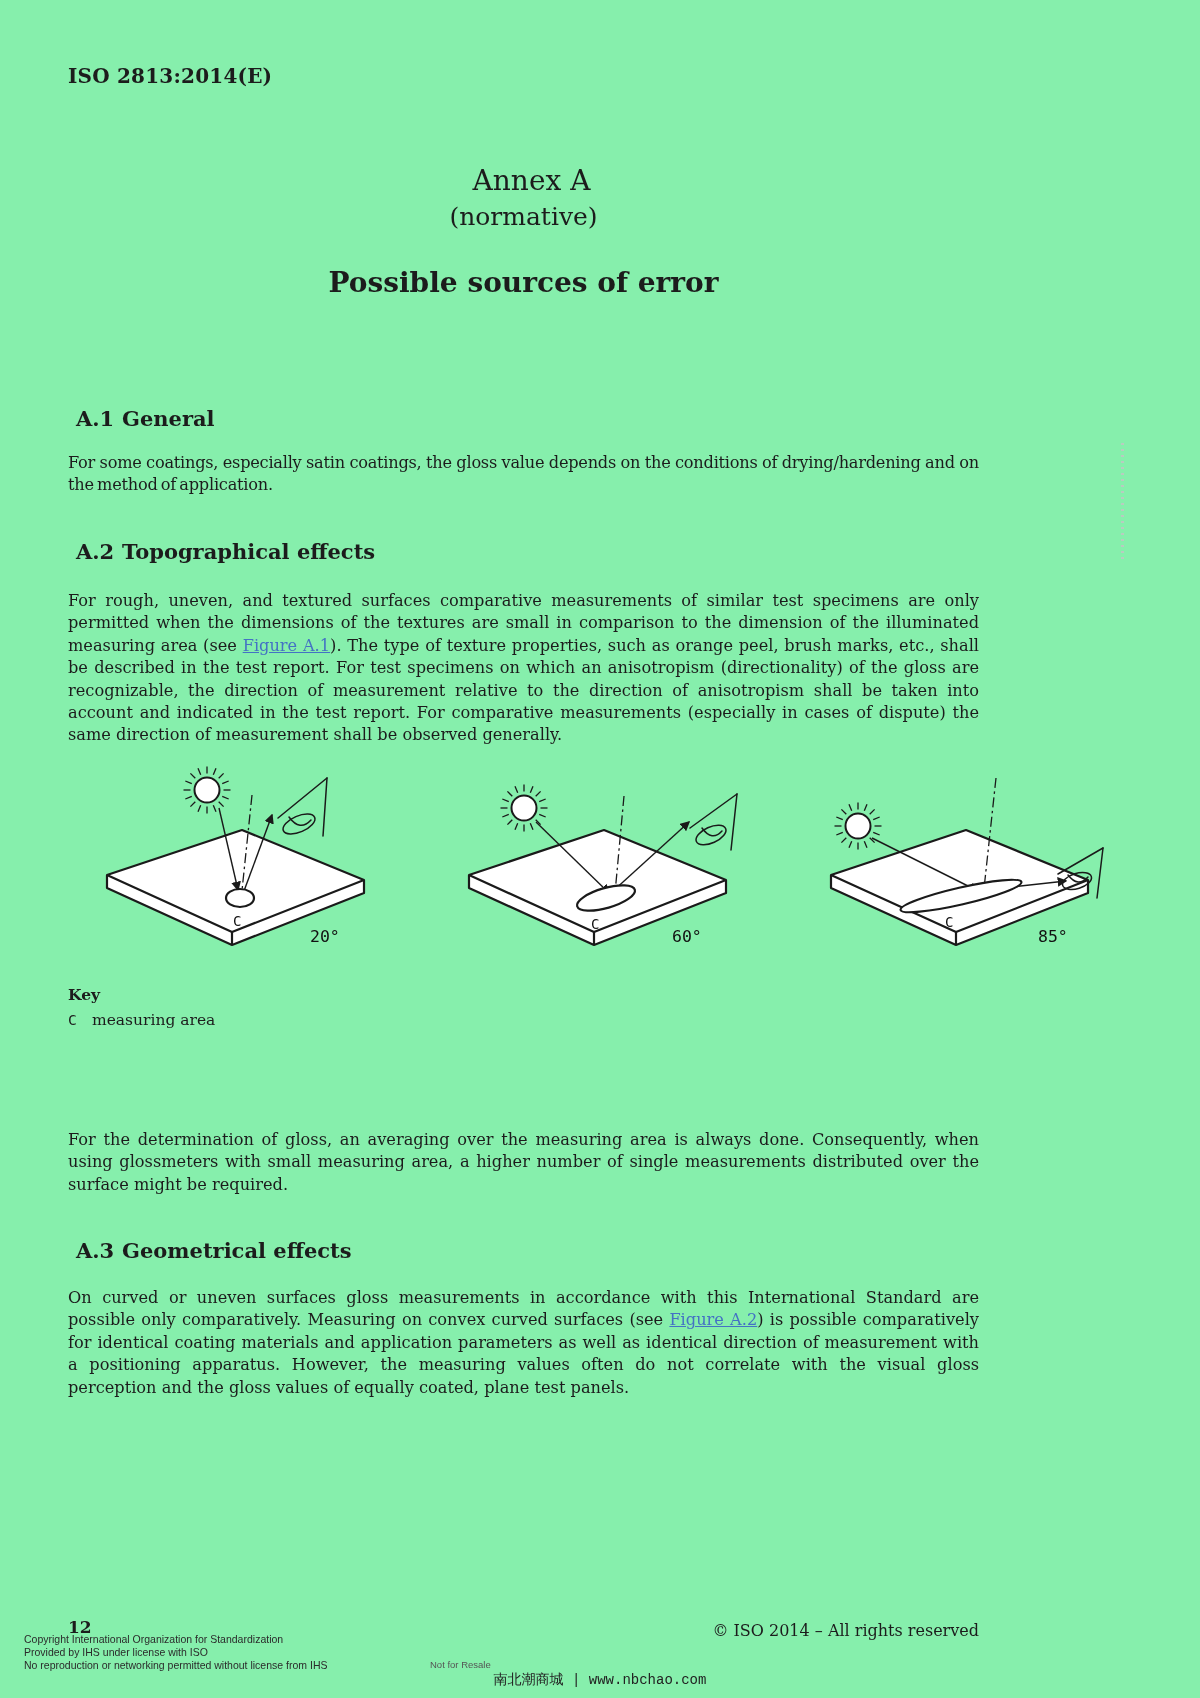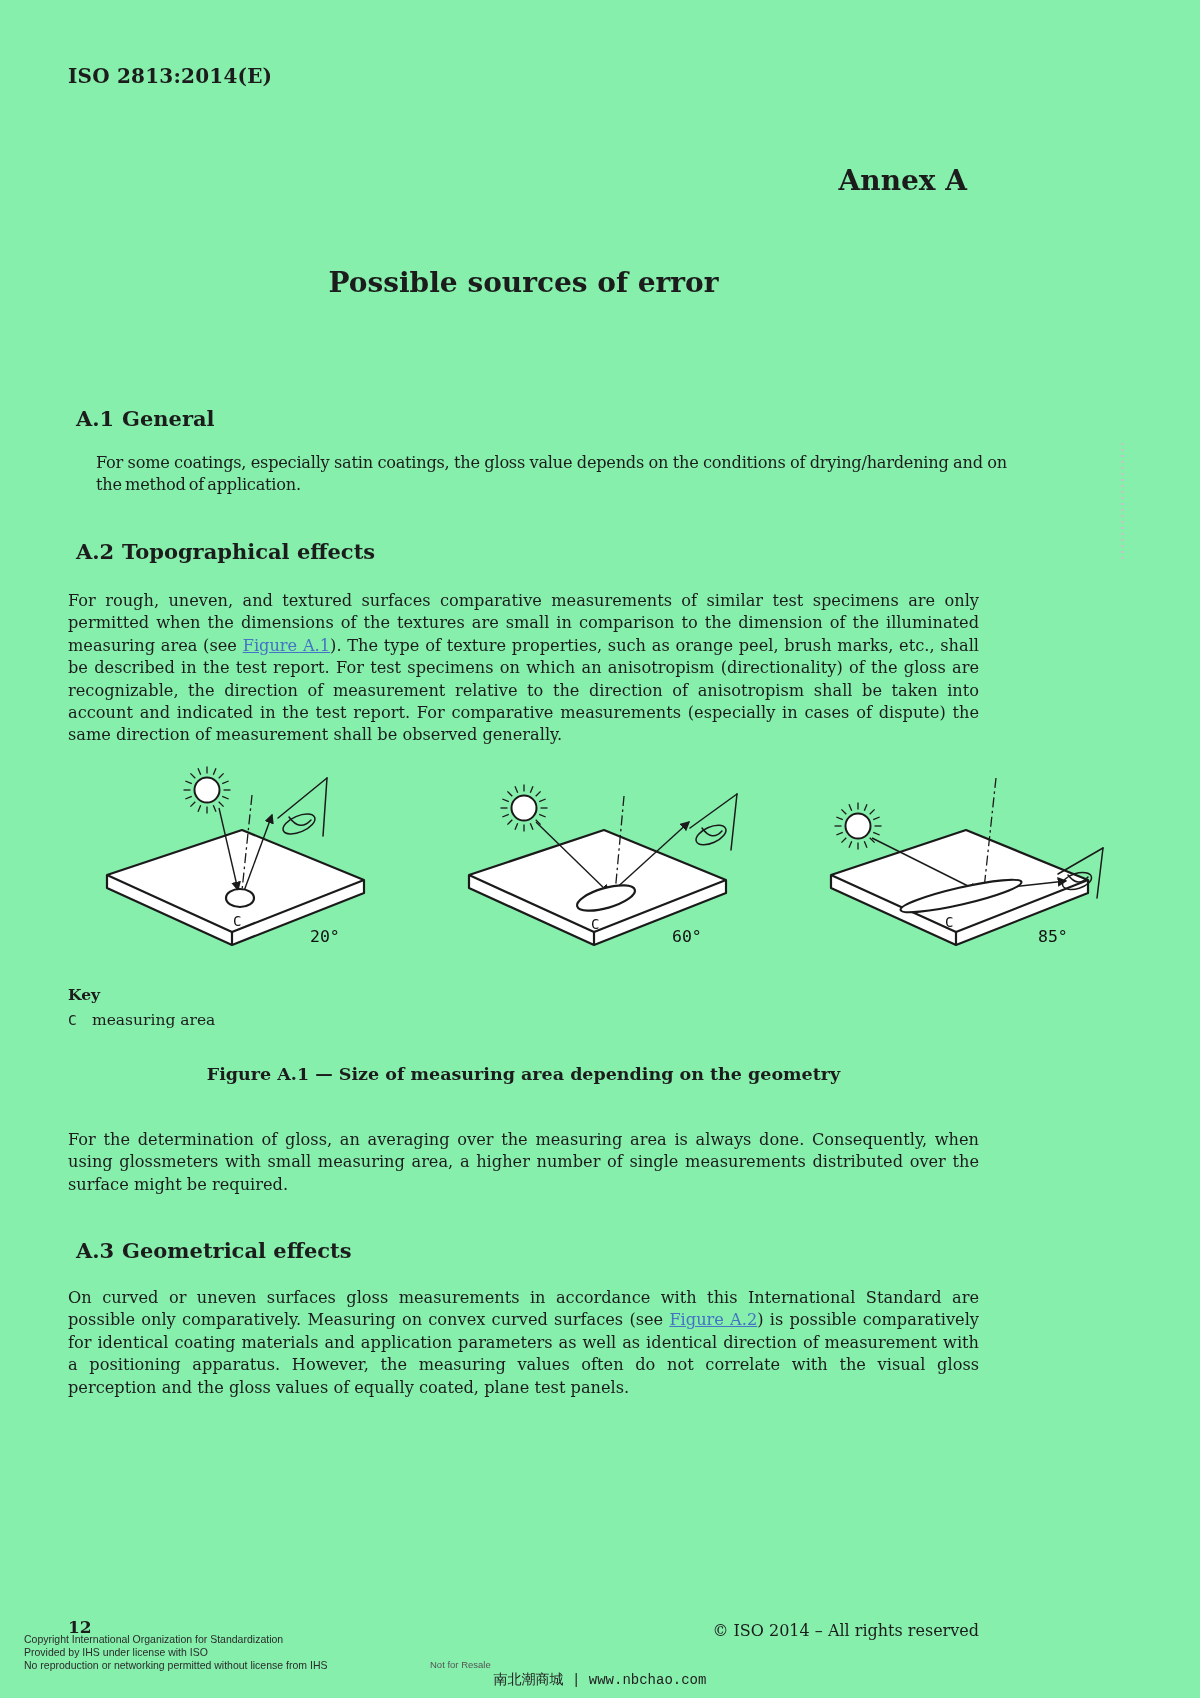--- a/index.html
+++ b/index.html
@@ -2,21 +2,21 @@
 <html><head>
 <meta charset="utf-8">
 <style>
   html,body{margin:0;padding:0;background:#ffffff;}
   .page{position:relative;width:1200px;height:1698px;background:#86efac;overflow:hidden;
         font-family:"DejaVu Serif",serif;color:#1c1c1c;}
   .abs{position:absolute;}
 
   .doc-header{left:68px;top:64px;font-size:20px;font-weight:bold;letter-spacing:.2px;}
 
-  .annex-title{left:56px;top:164px;width:911px;text-align:right;font-size:28px;font-weight:bold;}
+  .annex-title{left:76px;top:164px;width:911px;text-align:center;font-size:28px;font-weight:normal;}
   .annex-subtitle{left:68px;top:202px;width:911px;text-align:center;font-size:25px;}
   .annex-heading{left:68px;top:266px;width:911px;text-align:center;font-size:28px;font-weight:bold;}
 
   .sec-heading{left:68px;font-size:21px;font-weight:bold;}
   .sec-num{display:inline-block;min-width:54px;text-align:center;}
 
   .para{left:68px;width:911px;text-align:justify;font-size:16.2px;line-height:22.4px;}
   .tight{word-spacing:-1.6px;letter-spacing:-.25px;}
   .para a{color:#4472c4;text-decoration:underline;}
 
@@ -51,26 +51,27 @@
        font-family:Liberation Mono, monospace;font-size:14px;color:#222;}
 </style>
 </head>
 <body>
 
 <div class="page">
 
   <div class="abs doc-header">ISO 2813:2014(E)</div>
 
   <div class="abs annex-title">Annex A</div>
+  <div class="abs annex-subtitle">(normative)</div>
   <div class="abs annex-heading">Possible sources of error</div>
 
   <div class="abs sec-heading" style="top:406px;">
     <span class="sec-num">A.1</span><span>General</span>
   </div>
-  <div class="abs para tight" style="top:452px;margin-left:28px;">For some coatings, especially satin coatings, the gloss value depends on the conditions of drying/hardening and on the method of application.</div>
+  <div class="abs para tight" style="top:452px;">For some coatings, especially satin coatings, the gloss value depends on the conditions of drying/hardening and on the method of application.</div>
 
   <div class="abs sec-heading" style="top:539px;">
     <span class="sec-num">A.2</span><span>Topographical effects</span>
   </div>
   <div class="abs para" style="top:590px;"><span>For rough, uneven, and textured surfaces comparative measurements of similar test specimens are only permitted when the dimensions of the textures are small in comparison to the dimension of the illuminated measuring area (see </span><a href="#">Figure A.1</a><span>). The type of texture properties, such as orange peel, brush marks, etc., shall be described in the test report. For test specimens on which an anisotropism (directionality) of the gloss are recognizable, the direction of measurement relative to the direction of anisotropism shall be taken into account and indicated in the test report. For comparative measurements (especially in cases of dispute) the same direction of measurement shall be observed generally.</span></div>
 
   <div class="abs fig-row">
 
     <svg class="fig-svg" style="left:6px;" width="290" height="205" viewBox="0 0 290 205">
       <defs>
@@ -203,21 +204,20 @@
       <text class="lbl-c" x="129" y="167">C</text>
       <text class="lbl-angle" x="222" y="182">85°</text>
     </svg>
   </div>
 
   <div class="abs key-title">Key</div>
   <div class="abs key-row">
     <span class="key-sym">C</span><span>measuring area</span>
   </div>
 
-  <div class="abs fig-caption">Figure A.1 — Size of measuring area depending on the geometry</div>
 
   <div class="abs para" style="top:1129px;">For the determination of gloss, an averaging over the measuring area is always done. Consequently, when using glossmeters with small measuring area, a higher number of single measurements distributed over the surface might be required.</div>
 
   <div class="abs sec-heading" style="top:1238px;">
     <span class="sec-num">A.3</span><span>Geometrical effects</span>
   </div>
   <div class="abs para" style="top:1287px;"><span>On curved or uneven surfaces gloss measurements in accordance with this International Standard are possible only comparatively. Measuring on convex curved surfaces (see </span><a href="#">Figure A.2</a><span>) is possible comparatively for identical coating materials and application parameters as well as identical direction of measurement with a positioning apparatus. However, the measuring values often do not correlate with the visual gloss perception and the gloss values of equally coated, plane test panels.</span></div>
 
   <div class="abs license-marks"></div>
 

